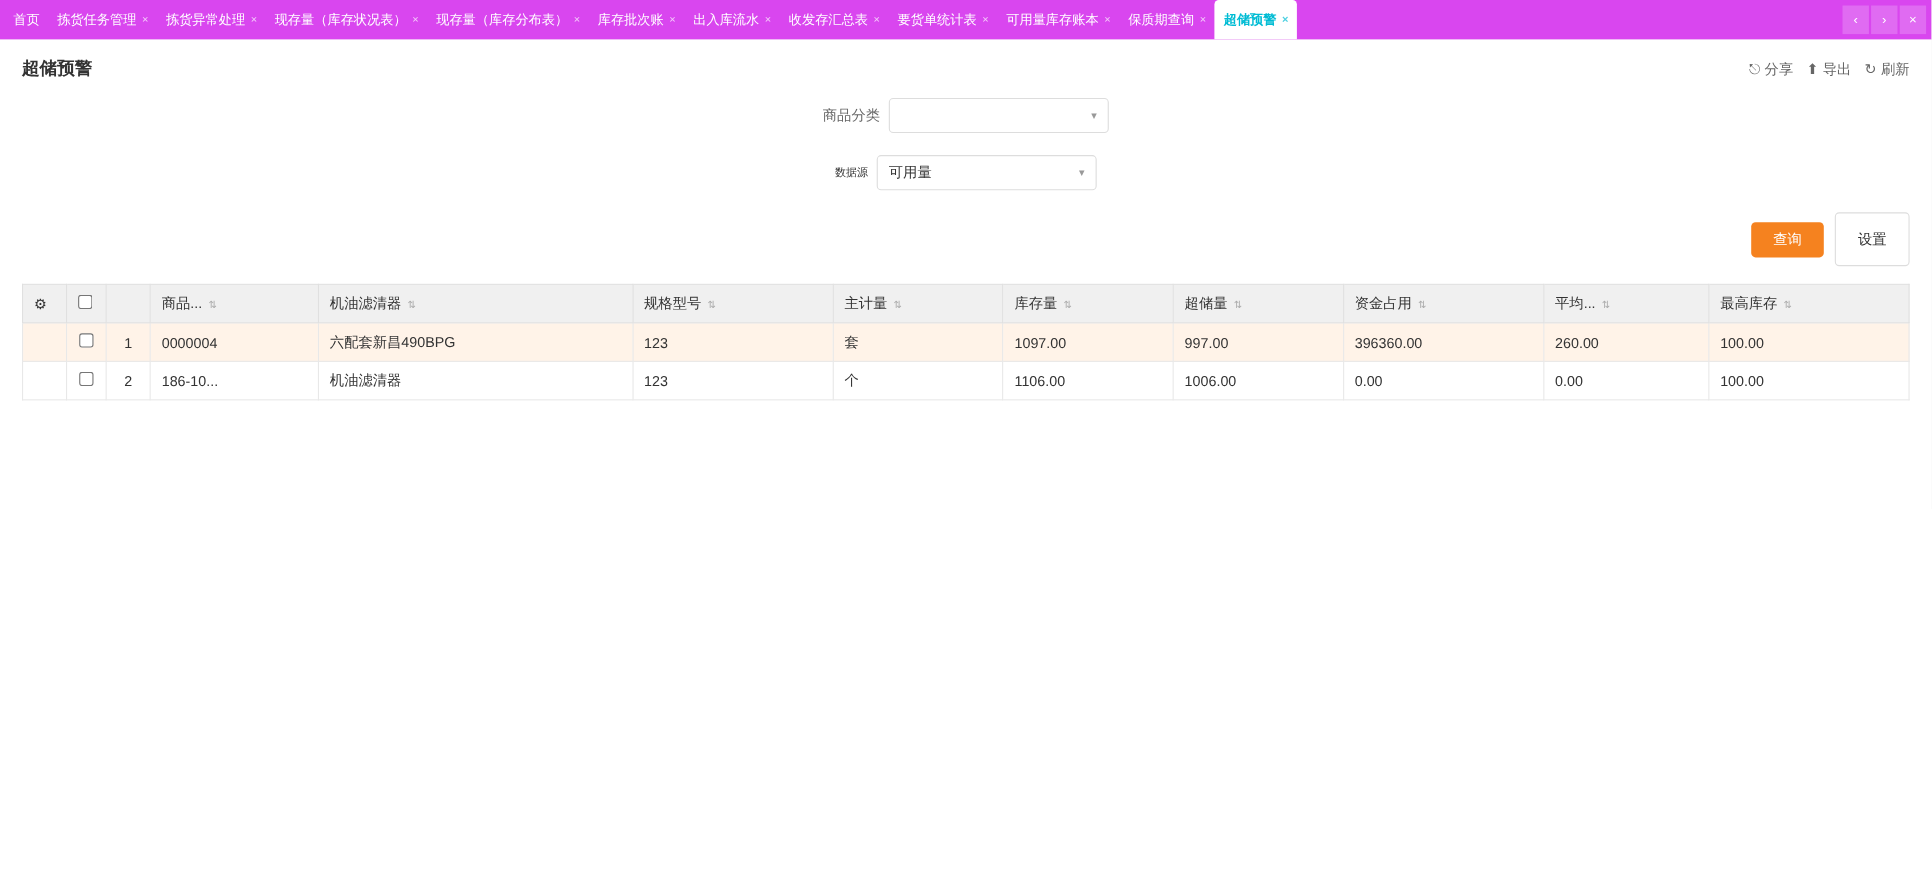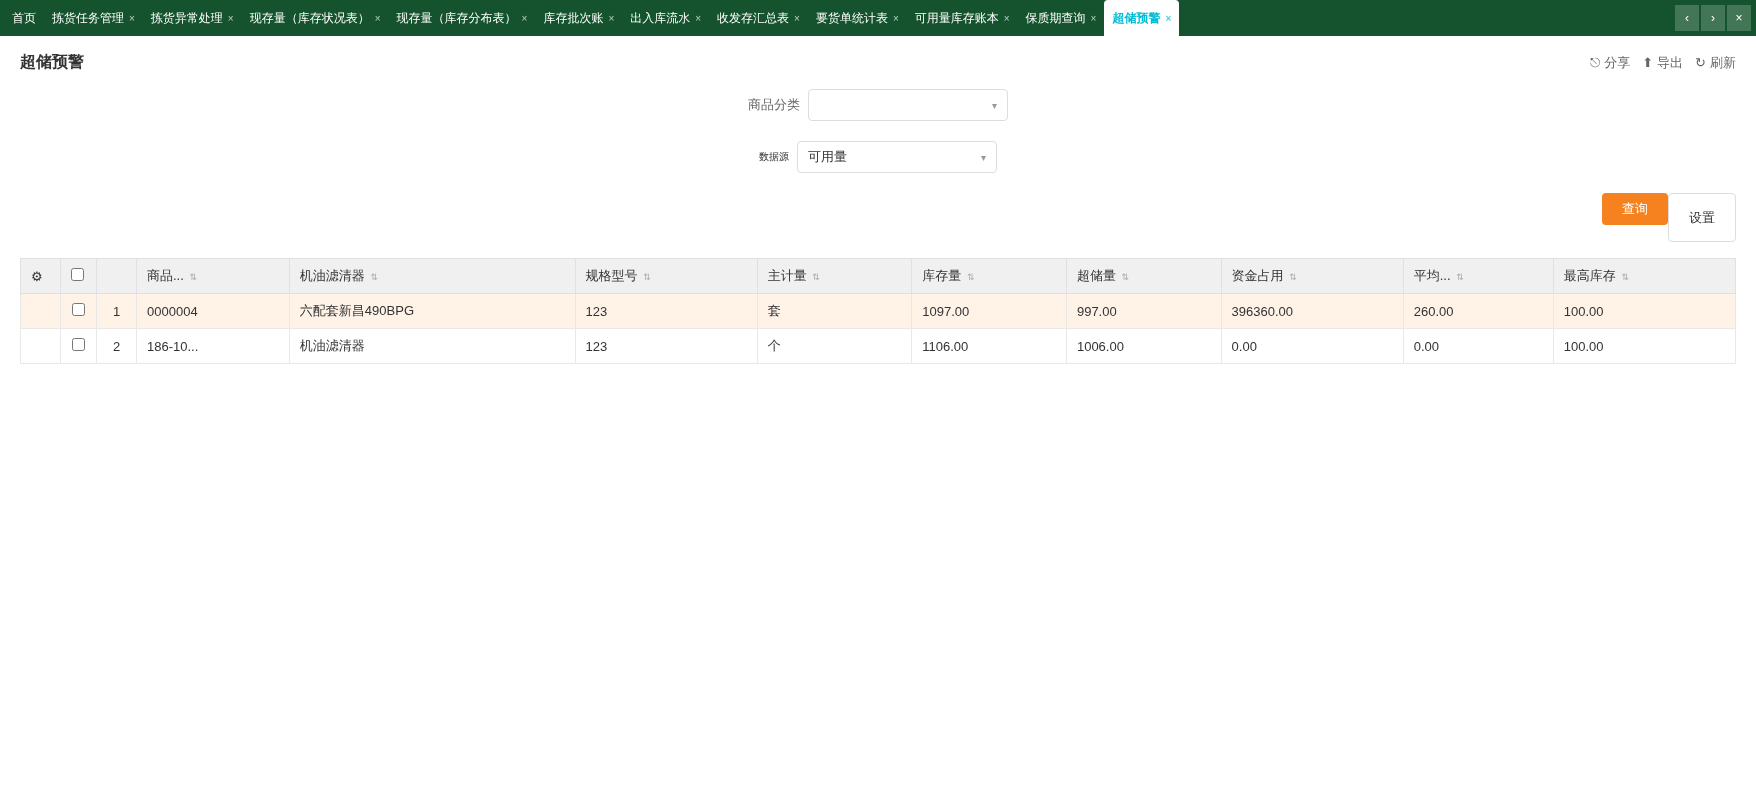--- a/index.html
+++ b/index.html
@@ -1,20 +1,20 @@
 <!DOCTYPE html>
 <html><head>
   <meta charset="utf-8">
   <style>
     * { box-sizing: border-box; margin: 0; padding: 0; }
     body { font-family: 'Microsoft YaHei', Arial, sans-serif; font-size: 13px; background: #f5f5f5; color: #333; min-width: 1756px; }
 
     
     .topbar {
-      background: #14532d;
+      background: #d946ef;
       display: flex;
       align-items: center;
       height: 36px;
       padding: 0 4px;
       overflow: hidden;
     }
     .topbar-item {
       display: flex;
       align-items: center;
       color: #fff;
@@ -199,20 +199,22 @@
 
     
     .filter-datasource-label {
       color: #333;
       font-size: 10px;
       white-space: nowrap;
     }
 
     .filter-row-right {
       display: flex;
+      align-items: center;
+      gap: 10px;
       margin-left: auto;
     }
   </style>
 </head>
 <body>
 
 <div class="topbar">
   <div class="topbar-item">
     <span>首页</span>
   </div>

